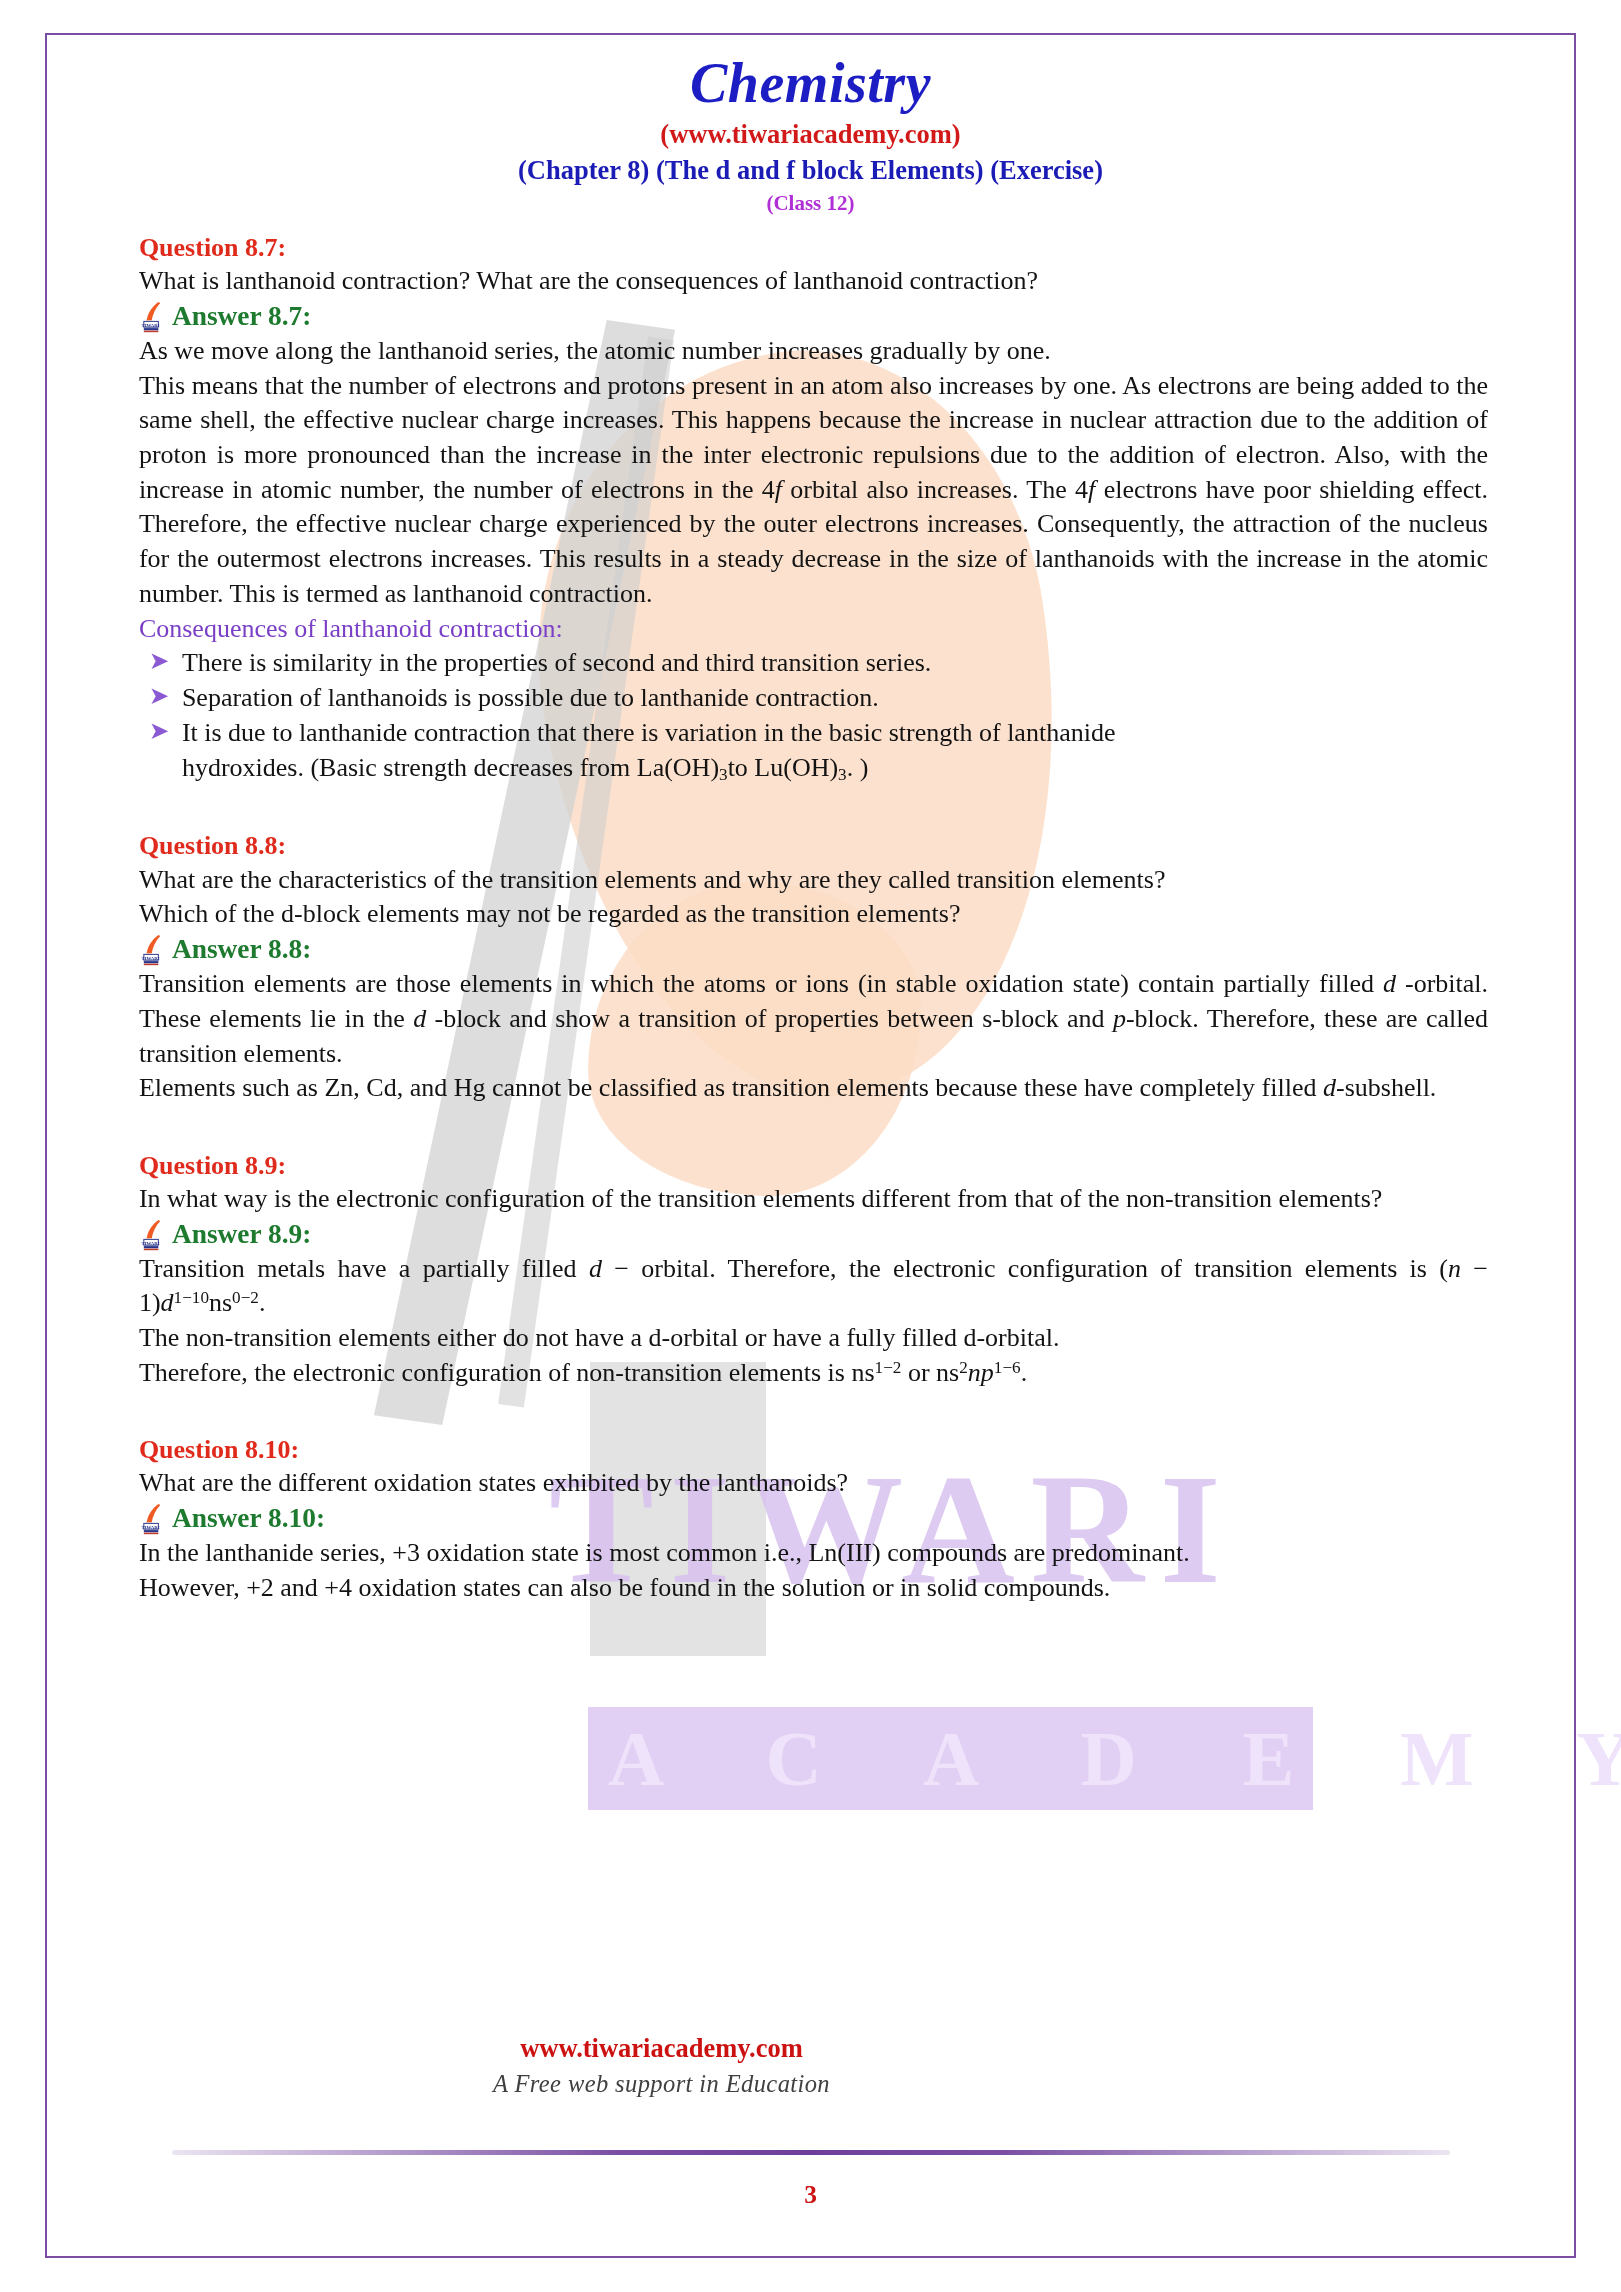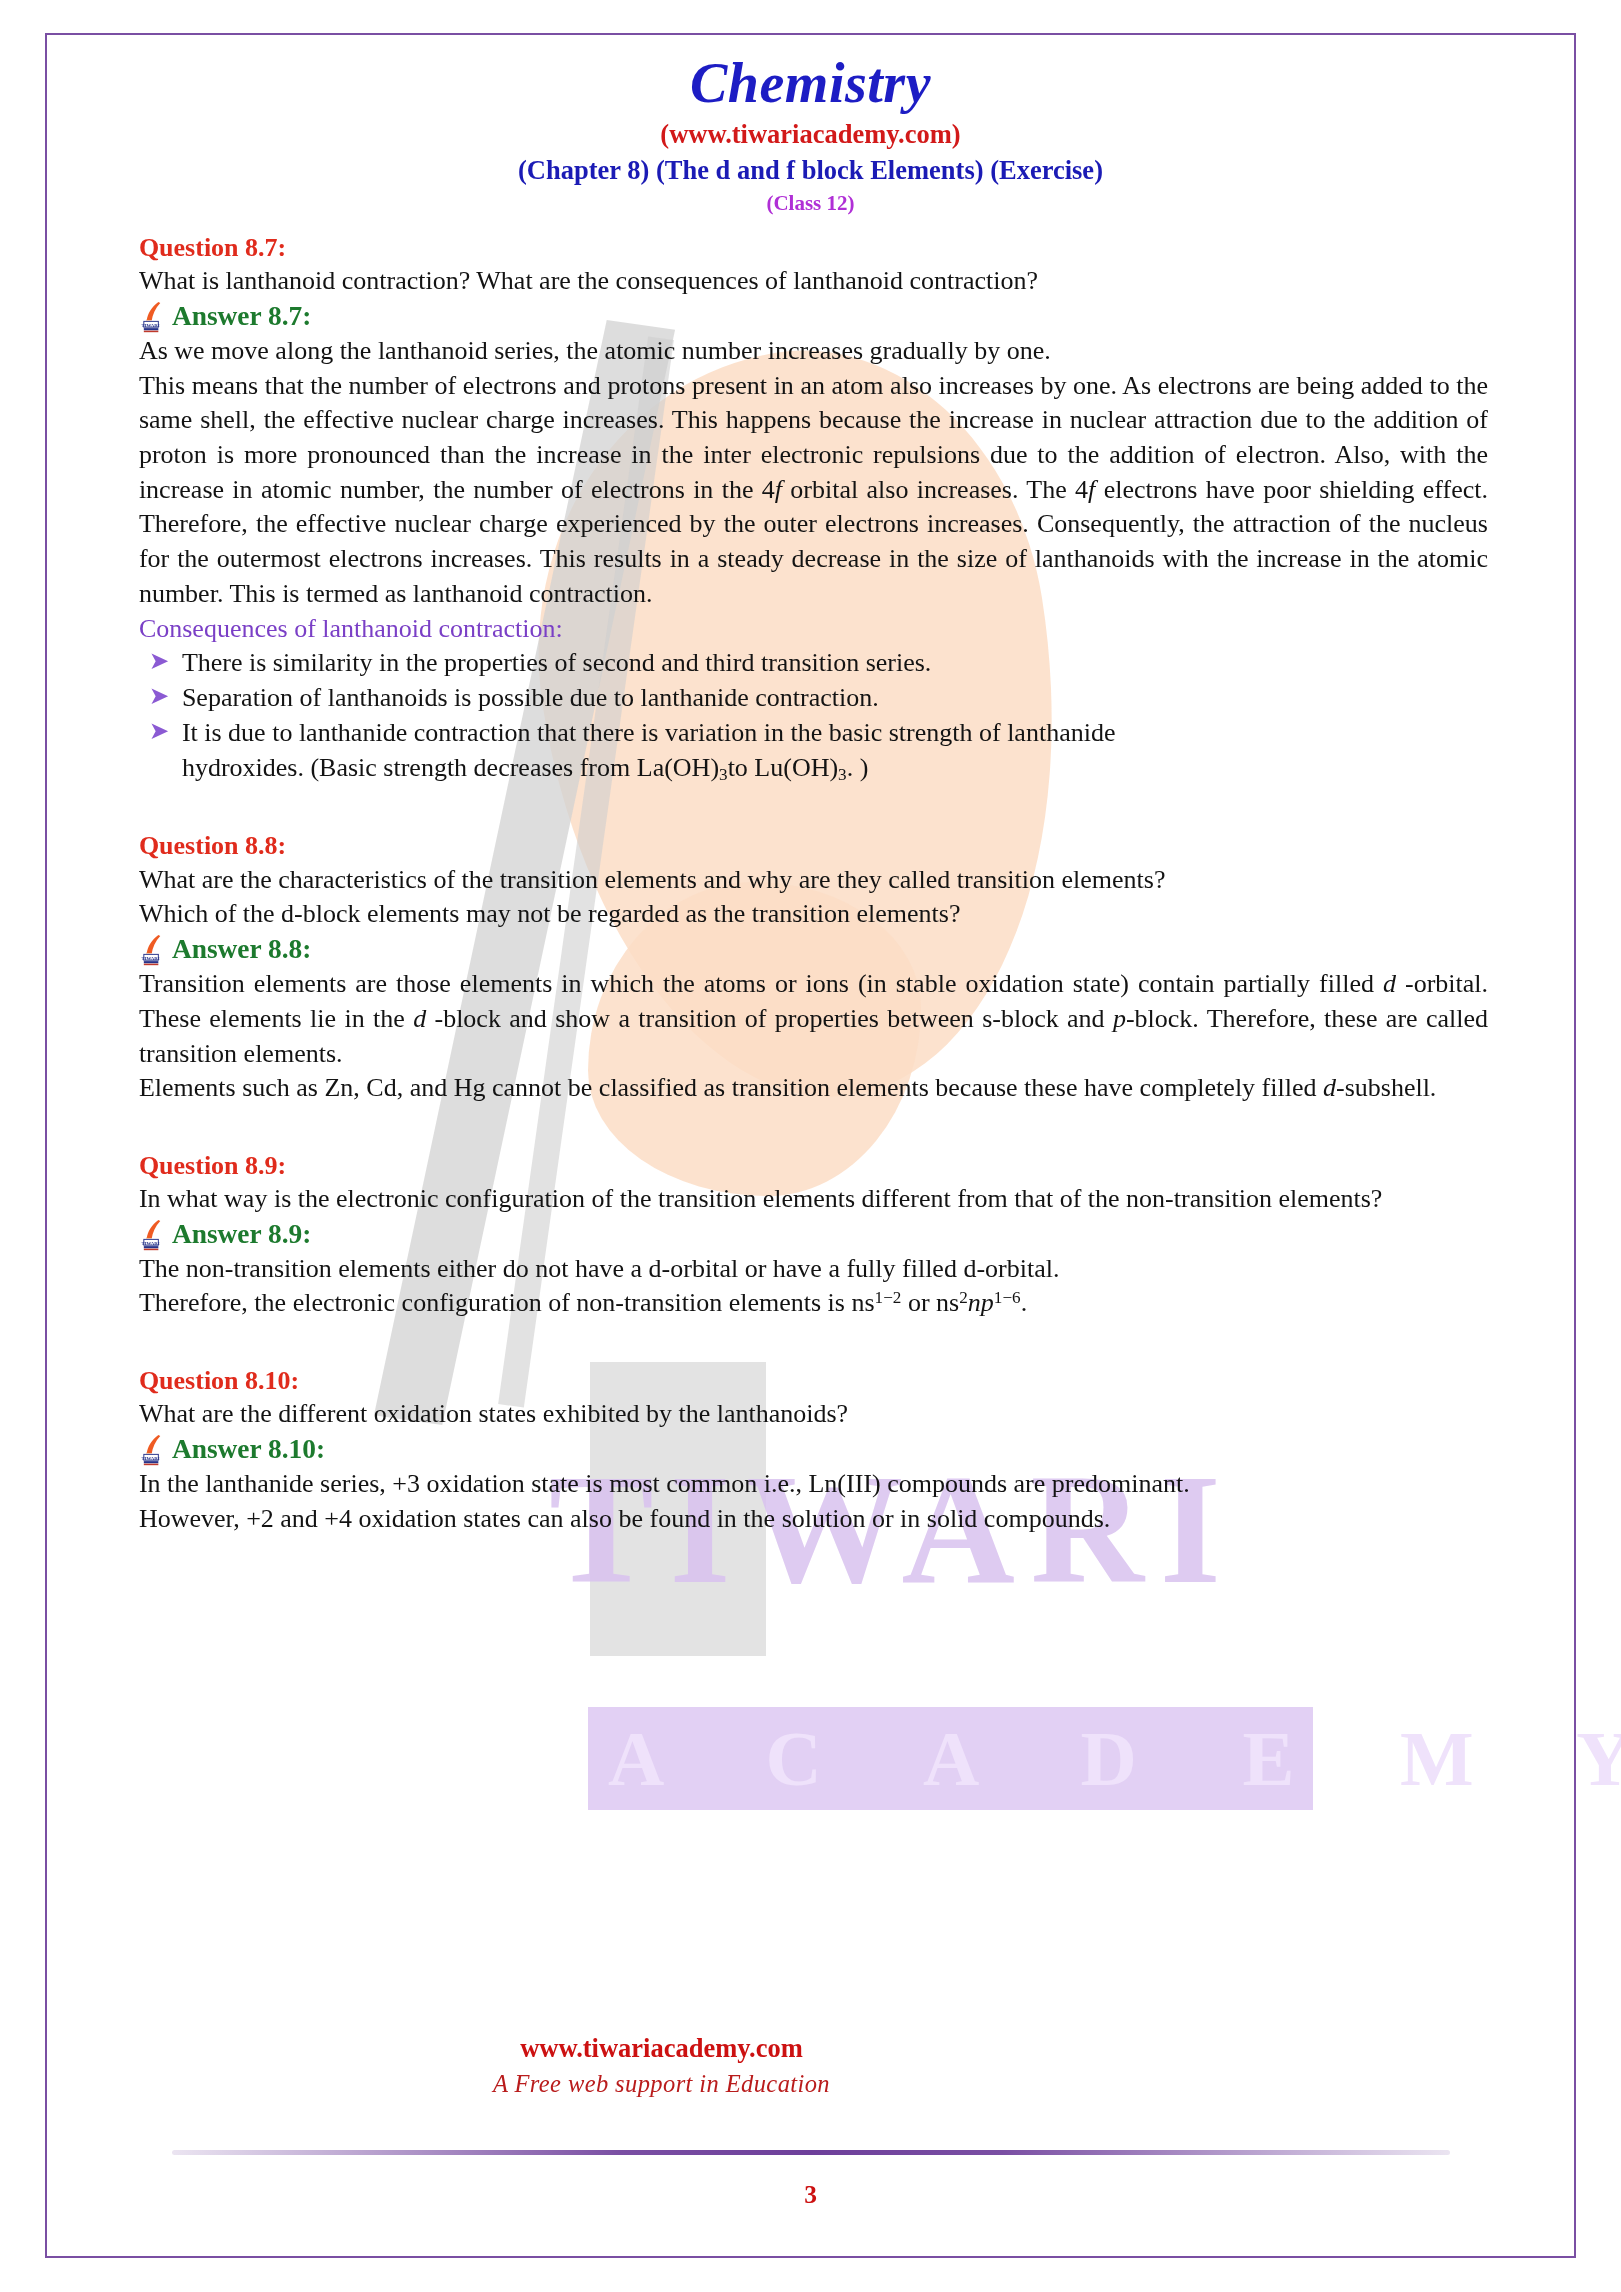--- a/index.html
+++ b/index.html
@@ -256,21 +256,21 @@
     font-family: "Liberation Serif", serif;
     font-weight: bold;
     font-size: 26.5px;
     color: #cc1111;
     line-height: 1.3;
   }
   .footer-tag {
     font-family: "Liberation Serif", serif;
     font-style: italic;
     font-size: 24.5px;
-    color: #b91c1c;
+    color: #404040;
     line-height: 1.35;
     margin-top: 2px;
     letter-spacing: 0.4px;
   }
   .rule-wrap {
     position: absolute;
     left: 172px;
     top: 2147px;
     width: 1278px;
     height: 9.8px;
@@ -387,20 +387,21 @@
               <path d="M8 19 C6 22 5 25 5 28 L11 28 C11 24 12 22 13 20 Z" fill="#f07a2a"></path>
               <rect x="4" y="20" width="17" height="8" fill="#ffffff"></rect>
               <rect x="5" y="21" width="15" height="6" fill="#ffffff" stroke="#26338a" stroke-width="1"></rect>
               <text x="12" y="26.5" font-size="5" text-anchor="middle" fill="#26338a" font-family="Liberation Serif, serif">TIWARI</text>
               <rect x="5" y="28" width="15" height="2.2" fill="#26338a"></rect>
               <rect x="5" y="30.6" width="15" height="1.6" fill="#c0392b"></rect>
             </svg>
           </span>
           <span>Answer 8.9:</span>
         </div>
+        <div class="para">Transition metals have a partially filled <i class="mv">d</i> − orbital. Therefore, the electronic configuration of transition elements is (<i class="mv">n</i> − 1)<i class="mv">d</i><sup>1−10</sup>ns<sup>0−2</sup>.</div>
         <div class="para nojust">The non-transition elements either do not have a d-orbital or have a fully filled d-orbital.</div>
         <div class="para nojust">Therefore, the electronic configuration of non-transition elements is ns<sup>1−2</sup> or ns<sup>2</sup><i class="mv">np</i><sup>1−6</sup>.</div>
       </div>
 
       <div class="spacer-md"></div>
 
       <div>
         <div class="q-head">Question 8.10:</div>
         <div class="para nojust">What are the different oxidation states exhibited by the lanthanoids?</div>
         <div class="a-head">

